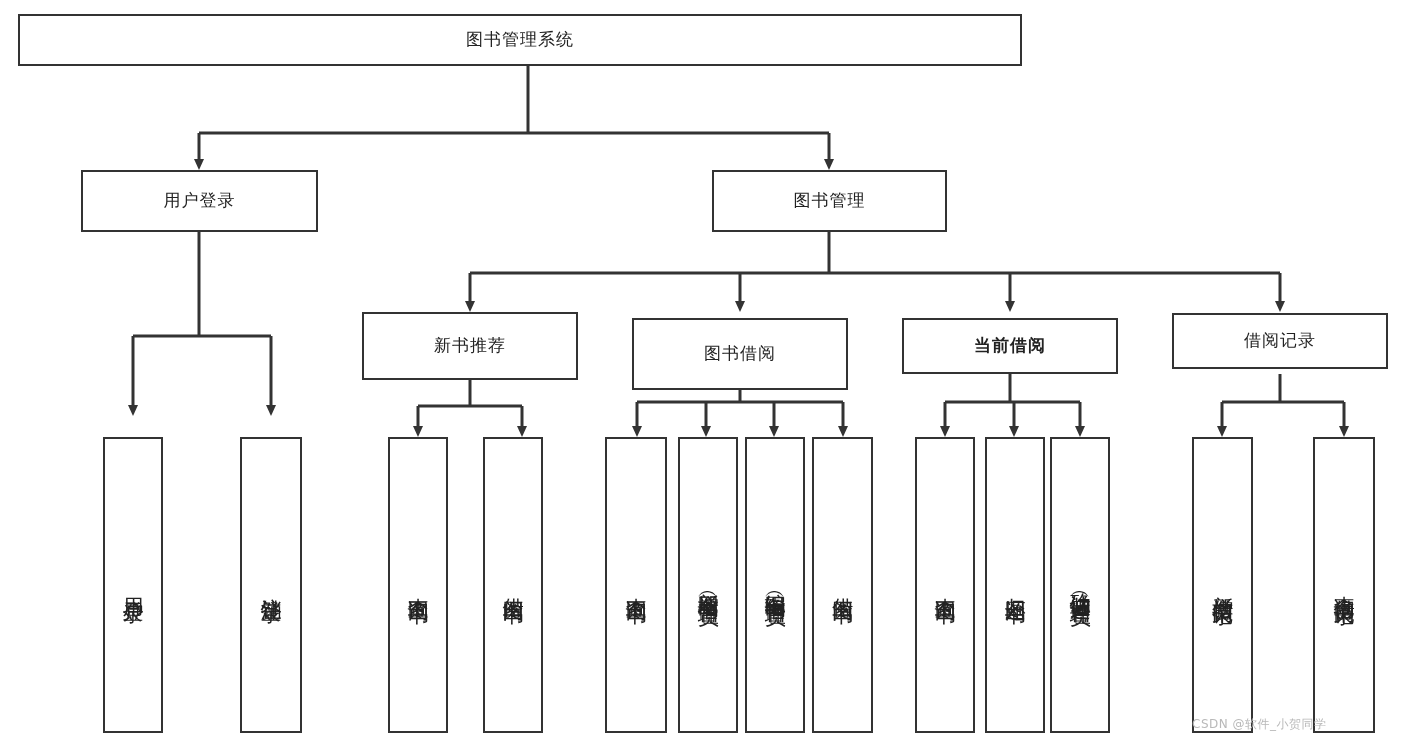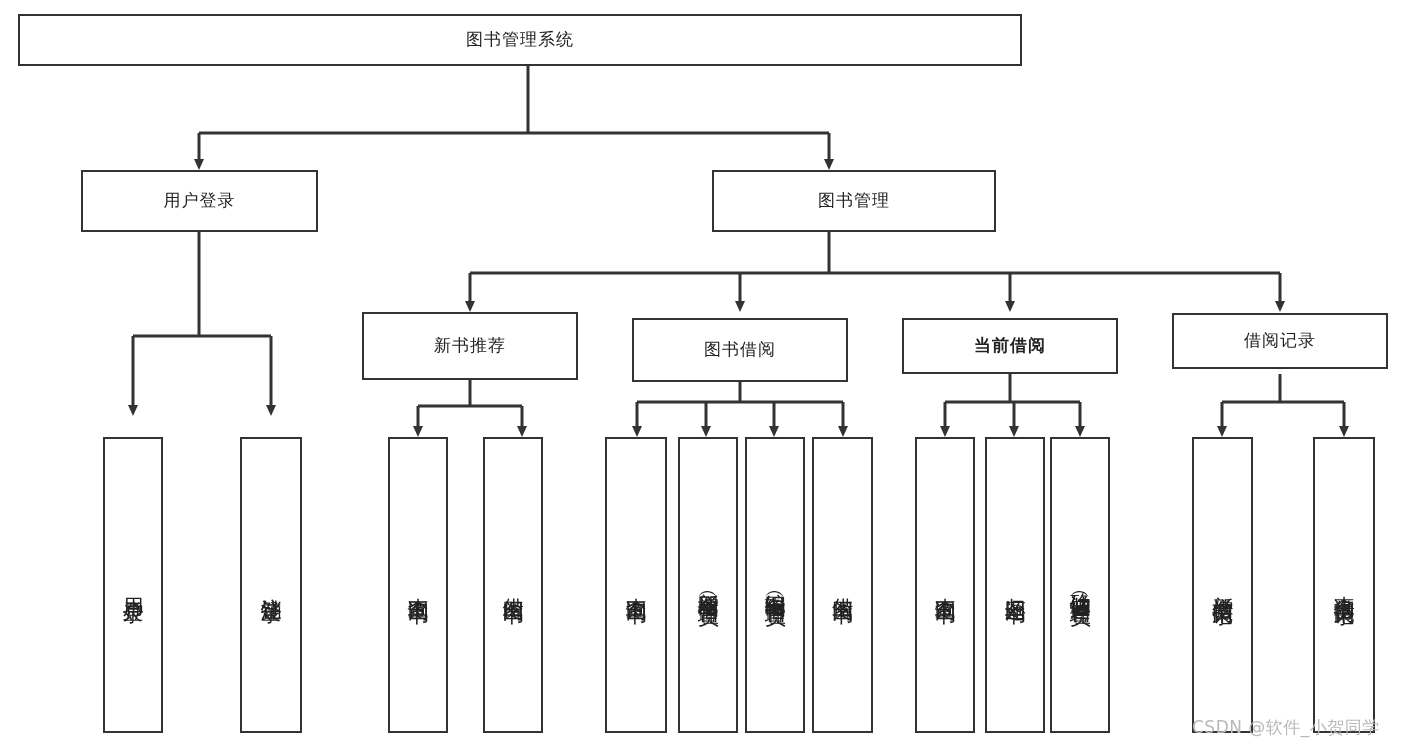--- a/index.html
+++ b/index.html
@@ -58,21 +58,21 @@
     text-orientation: upright;
     font-size: 21px;
     line-height: 1.35;
     letter-spacing: 2px;
     color: #222222;
     white-space: nowrap;
     text-align: center;
   }
   .watermark {
     position: absolute;
-    font-size: 17px;
+    font-size: 12px;
     color: #b9b9b9;
     white-space: nowrap;
     letter-spacing: 0.5px;
   }
 </style>
 </head>
 <body>
 
 <div id="diagram-root">
 
@@ -144,29 +144,29 @@
   </svg>
 
   <div class="node-box" style="left:18px; top:14px; width:1004px; height:52px;">
     <span class="node-label">图书管理系统</span>
   </div>
 
   <div class="node-box" style="left:81px; top:170px; width:237px; height:62px;">
     <span class="node-label">用户登录</span>
   </div>
 
-  <div class="node-box" style="left:712px; top:170px; width:284px; height:62px;">
+  <div class="node-box" style="left:712px; top:170px; width:235px; height:62px;">
     <span class="node-label">图书管理</span>
   </div>
 
   <div class="node-box" style="left:362px; top:312px; width:216px; height:68px;align-items:center;">
     <span class="node-label">新书推荐</span>
   </div>
 
-  <div class="node-box" style="left:632px; top:318px; width:216px; height:64px;">
+  <div class="node-box" style="left:632px; top:318px; width:216px; height:72px;">
     <span class="node-label">图书借阅</span>
   </div>
 
   <div class="node-box" style="left:902px; top:318px; width:216px; height:56px;font-weight:bold;">
     <span class="node-label">当前借阅</span>
   </div>
 
   <div class="node-box" style="left:1172px; top:313px; width:216px; height:56px;">
     <span class="node-label">借阅记录</span>
   </div>

